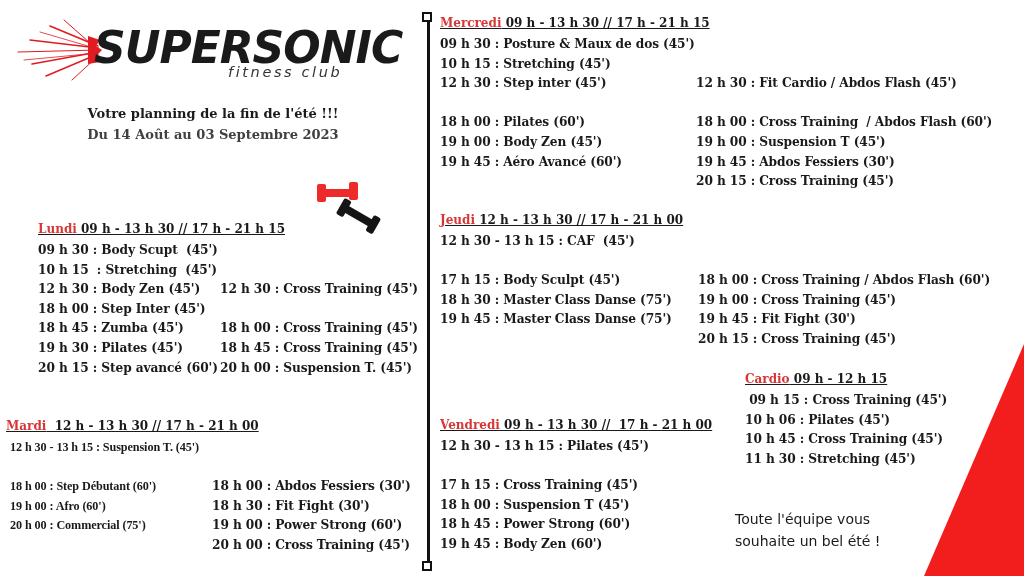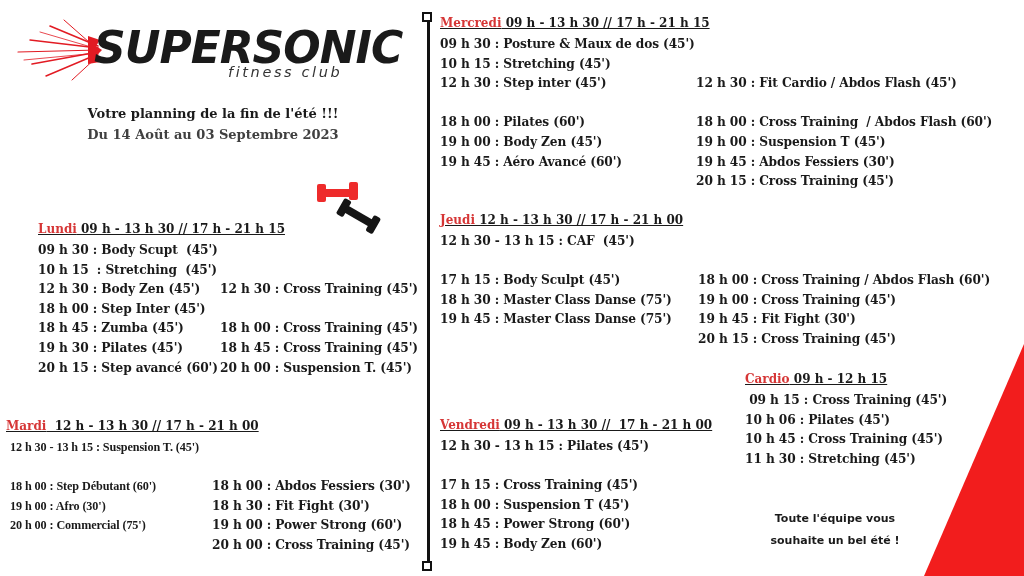--- a/index.html
+++ b/index.html
@@ -24,21 +24,21 @@
     .logo-sub {
       font-family: "DejaVu Sans", "Liberation Sans", sans-serif;
       font-style: italic; font-size: 14.5px; letter-spacing: 2.6px; color: #333;
     }
     .title { font-weight: bold; font-size: 13px; text-align: center; width: 300px; }
     .title.red { color: #404040; }
     .vline { position: absolute; left: 427px; top: 22px; width: 2.5px; height: 540px; background: #111; }
     .sq { position: absolute; width: 6px; height: 6px; border: 2px solid #111; background: #fff; }
     .farewell {
       font-family: "DejaVu Sans", "Liberation Sans", sans-serif;
-      font-weight: bold; font-size: 11px; text-align: center; line-height: 22px; width: 200px;
+      font-weight: normal; font-size: 14px; line-height: 22px; width: 200px;
     }
   </style>
 </head>
 <body>
 
 <div class="abs" style="left:10px; top:14px; width:340px; height:70px;">
   <svg class="abs" style="left:0; top:0;" width="100" height="70" viewBox="0 0 100 70">
     <g stroke="#e21b23" stroke-linecap="round">
       <line x1="88" y1="32" x2="40" y2="12" stroke-width="1.6"></line>
       <line x1="88" y1="34" x2="20" y2="26" stroke-width="1.4"></line>
@@ -94,21 +94,21 @@
     <div class="line">20 h 00 : Suspension T. (45')</div>
   </div>
 </div>
 
 <div class="abs" style="left:6px; top:419px;">
   <div class="day-head"><span class="day-name">Mardi</span><span>  12 h - 13 h 30 // 17 h - 21 h 00</span></div>
   <div class="abs" style="left:4px; top:19px;font-family:Liberation Serif, serif;">
     <div class="line">12 h 30 - 13 h 15 : Suspension T. (45')</div>
     <div class="line">&nbsp;</div>
     <div class="line">18 h 00 : Step Débutant (60')</div>
-    <div class="line">19 h 00 : Afro (30')</div>
+    <div class="line">19 h 00 : Afro (60')</div>
     <div class="line">20 h 00 : Commercial (75')</div>
   </div>
   <div class="abs" style="left:206px; top:19px;">
     <div class="line">&nbsp;</div>
     <div class="line">&nbsp;</div>
     <div class="line">18 h 00 : Abdos Fessiers (30')</div>
     <div class="line">18 h 30 : Fit Fight (30')</div>
     <div class="line">19 h 00 : Power Strong (60')</div>
     <div class="line">20 h 00 : Cross Training (45')</div>
   </div>

